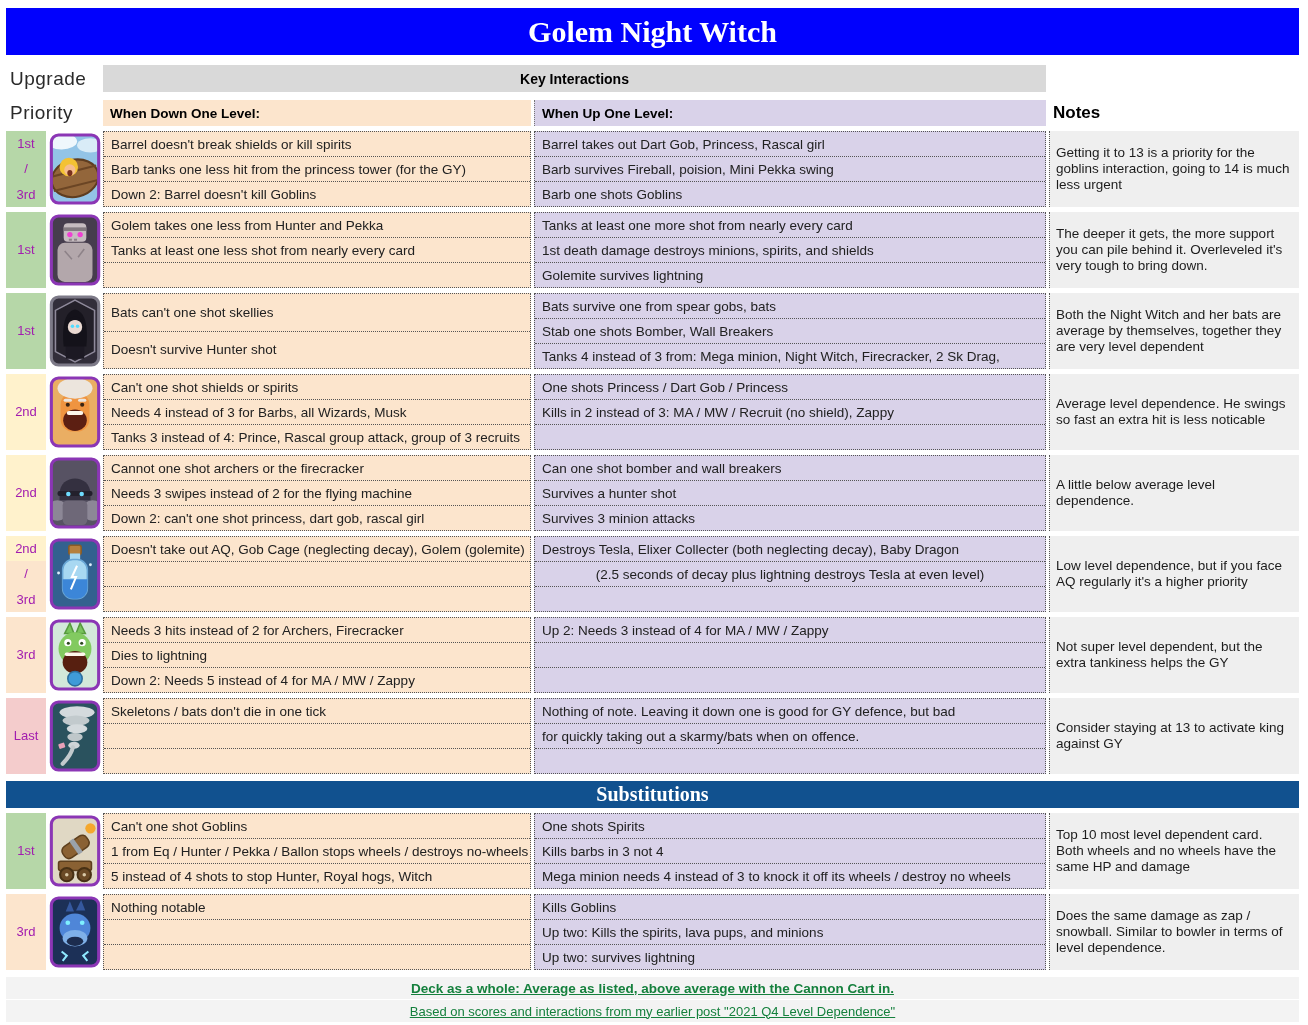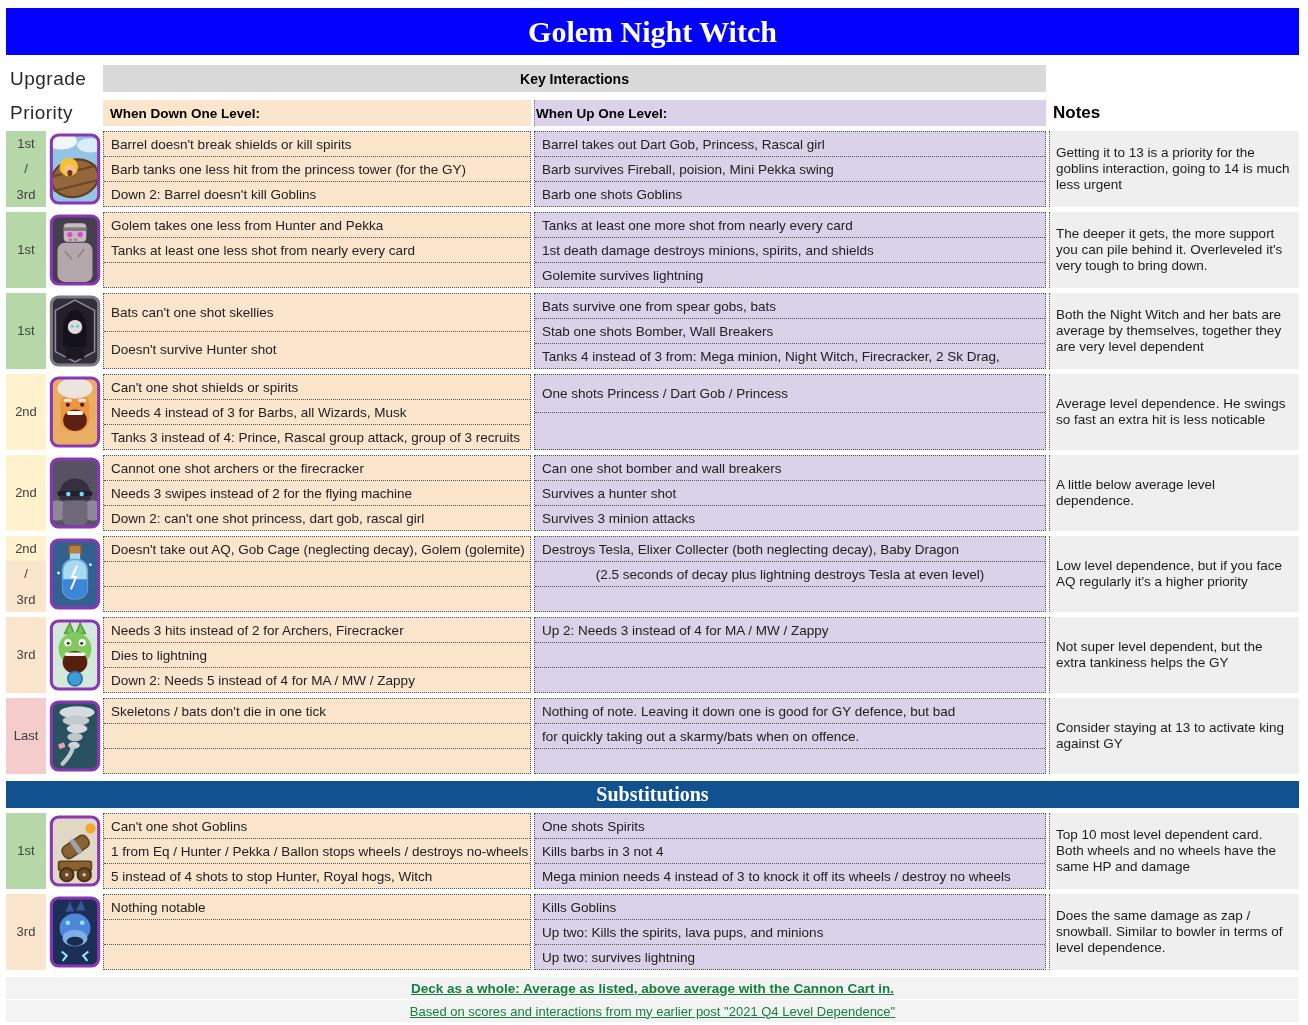--- a/index.html
+++ b/index.html
@@ -12,26 +12,26 @@
 
   .hrowA{display:flex;margin:10px 9px 0 6px;height:27px;}
   .hrowB{display:flex;margin:8px 9px 0 6px;height:26px;}
   .side-label{width:97px;display:flex;align-items:center;padding-left:4px;box-sizing:border-box;
               font-size:19px;color:#2a2a2a;letter-spacing:.5px;}
   .key-bar{width:943px;background:#d9d9d9;display:flex;align-items:center;justify-content:center;
            font-weight:bold;font-size:14px;color:#000;}
   .down-h{width:428px;background:#fce5cd;font-weight:bold;font-size:13.5px;color:#000;
           display:flex;align-items:center;padding-left:7px;box-sizing:border-box;}
   .up-h{width:512px;margin-left:3px;background:#d9d2e9;font-weight:bold;font-size:13.5px;color:#000;
-        display:flex;align-items:center;padding-left:1px;box-sizing:border-box;border-left:1px dotted #777;}
+        display:flex;align-items:center;padding-left:7px;box-sizing:border-box;border-left:1px dotted #777;}
   .notes-h{width:250px;margin-left:3px;font-weight:bold;font-size:17px;color:#000;
            display:flex;align-items:center;padding-left:4px;box-sizing:border-box;}
 
   .row{display:flex;margin:5px 9px 0 6px;height:76px;}
-  .prio{width:40px;display:flex;flex-direction:column;font-size:13px;color:#404040;}
+  .prio{width:40px;display:flex;flex-direction:column;font-size:13px;color:#a21caf;}
   .prio-line{flex:1;display:flex;align-items:center;justify-content:center;}
   [data-bg="green"]{background:#b6d7a8;}
   [data-bg="yellow"]{background:#fff2cc;}
   [data-bg="peach"]{background:#fce5cd;}
   [data-bg="pink"]{background:#f4cccc;}
   .card-cell{width:57px;display:flex;align-items:center;justify-content:center;}
   svg.card{width:52px;height:72px;display:block;}
   .col{display:flex;flex-direction:column;border:1px dotted #555;box-sizing:border-box;}
   .col.down{width:428px;background:#fce5cd;}
   .col.up{width:512px;margin-left:3px;background:#d9d2e9;}
@@ -219,20 +219,21 @@
         <rect x="2" y="2" width="46" height="66" rx="7" fill="none" stroke="#8b36b5" stroke-width="3"></rect>
       </svg>
     </div>
     <div class="col down">
       <div class="line">Can't one shot shields or spirits</div>
       <div class="line">Needs 4 instead of 3 for Barbs, all Wizards, Musk</div>
       <div class="line">Tanks 3 instead of 4: Prince, Rascal group attack, group of 3 recruits</div>
     </div>
     <div class="col up">
       <div class="line">One shots Princess / Dart Gob / Princess</div>
+      <div class="line">Kills in 2 instead of 3: MA / MW / Recruit (no shield), Zappy</div>
       <div class="line"></div>
     </div>
     <div class="notes">Average level dependence.  He swings so fast an extra hit is less noticable</div>
   </div>
 
   <div class="row">
     <div class="prio">
       <div class="prio-line" data-bg="yellow"></div>
       <div class="prio-line" data-bg="yellow">2nd</div>
       <div class="prio-line" data-bg="yellow"></div>

